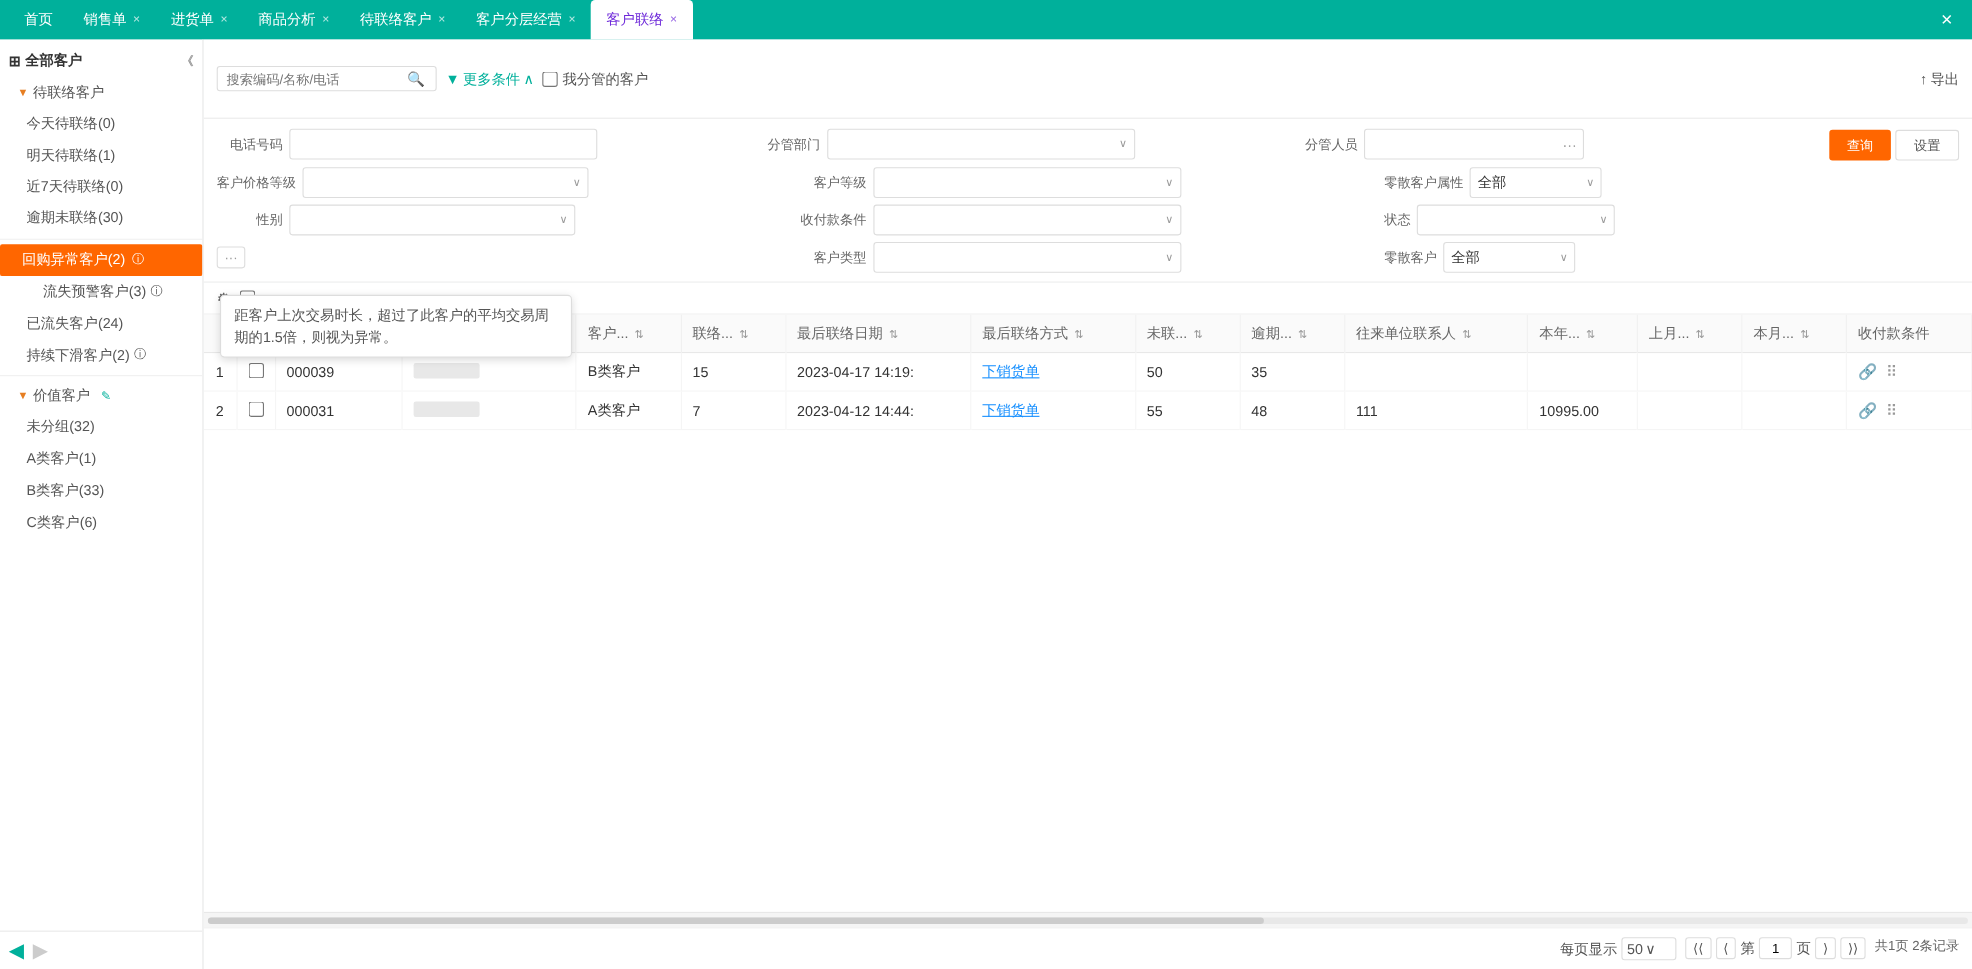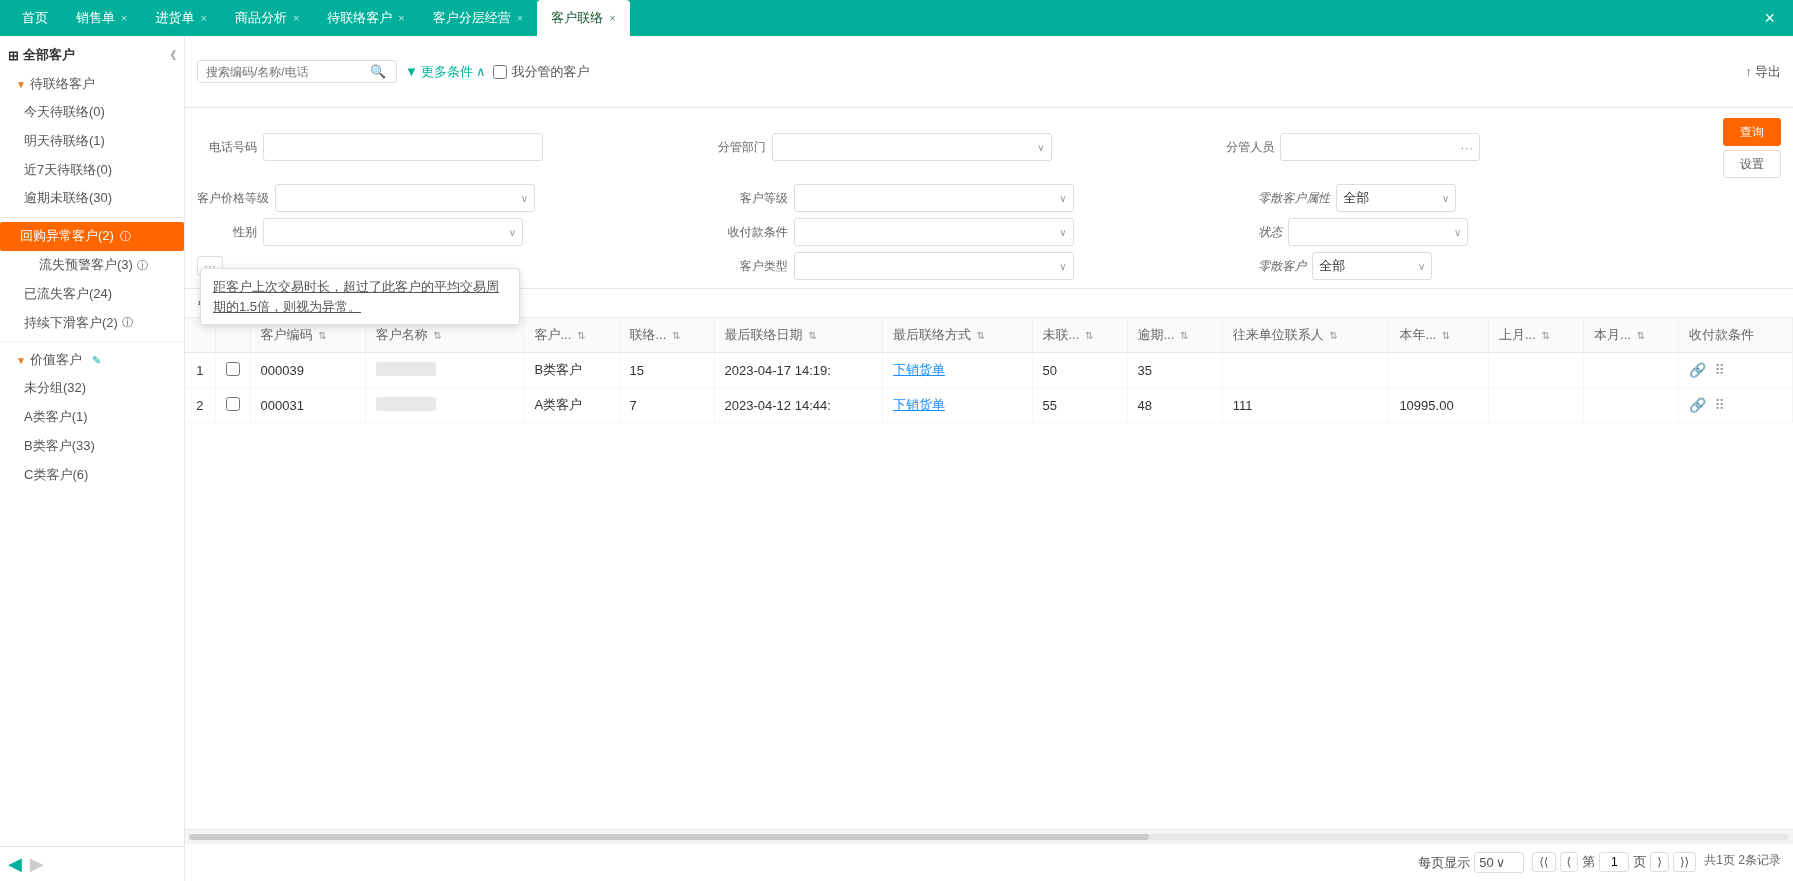--- a/index.html
+++ b/index.html
@@ -18,21 +18,21 @@
       color: #fff;
       padding: 0 14px;
       height: 36px;
       display: flex;
       align-items: center;
       cursor: pointer;
       font-size: 13px;
       white-space: nowrap;
       position: relative;
     }
-    .nav-item.active { background: #fff; color: #14532d; border-radius: 4px 4px 0 0; }
+    .nav-item.active { background: #fff; color: #6d28d9; border-radius: 4px 4px 0 0; }
     .nav-item .close-x {
       margin-left: 6px;
       font-size: 11px;
       opacity: 0.7;
     }
     .nav-close-btn {
       margin-left: auto;
       color: #fff;
       cursor: pointer;
       font-size: 18px;
@@ -382,21 +382,20 @@
       border-radius: 4px;
       padding: 8px 12px;
       font-size: 12px;
       color: #555;
       box-shadow: 0 2px 8px rgba(0,0,0,0.15);
       z-index: 100;
       left: 0;
       top: 220px;
       max-width: 320px;
       line-height: 1.5;
-      text-decoration: underline;
     }
 
     
     .scroll-bar-area {
       height: 14px;
       background: #f5f5f5;
       border-top: 1px solid #e8e8e8;
       display: flex;
       align-items: center;
       padding: 0 4px;
@@ -414,31 +413,30 @@
       width: 60%;
       height: 100%;
       background: #ccc;
       border-radius: 3px;
     }
 
     .checkbox { width: 14px; height: 14px; cursor: pointer; }
 
     .filter-right-btn {
       display: flex;
-      flex-direction: column;
+      flex-direction: row;
       gap: 4px;
       align-self: flex-start;
       padding-top: 2px;
     }
 
     .inline-label {
       color: #666;
       font-size: 12px;
       white-space: nowrap;
-      font-style: italic;
     }
   </style>
 </head>
 <body>
 
 <div style="position:relative; width:1793px; height:881px; overflow:hidden;">
 
   <nav class="top-nav">
     <div class="nav-item">
       <span>首页</span>

